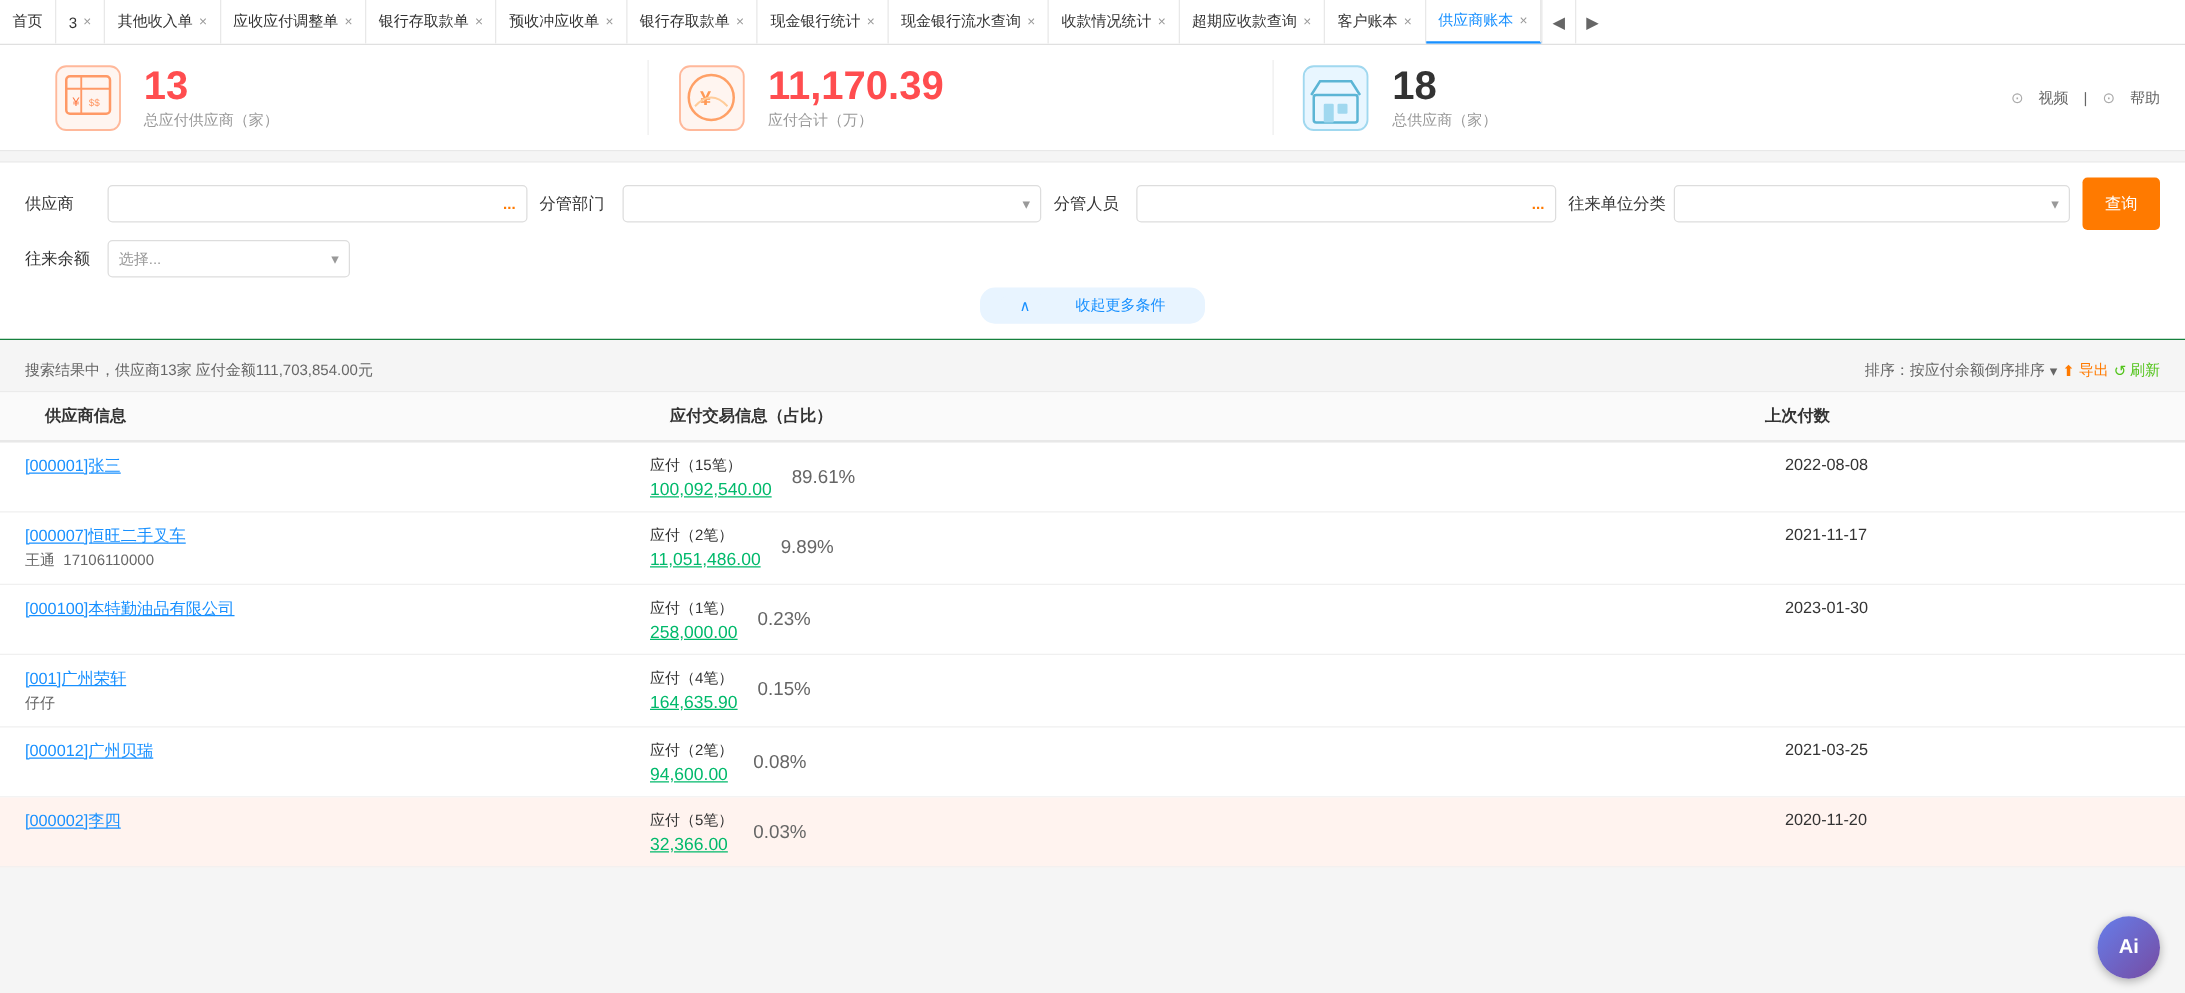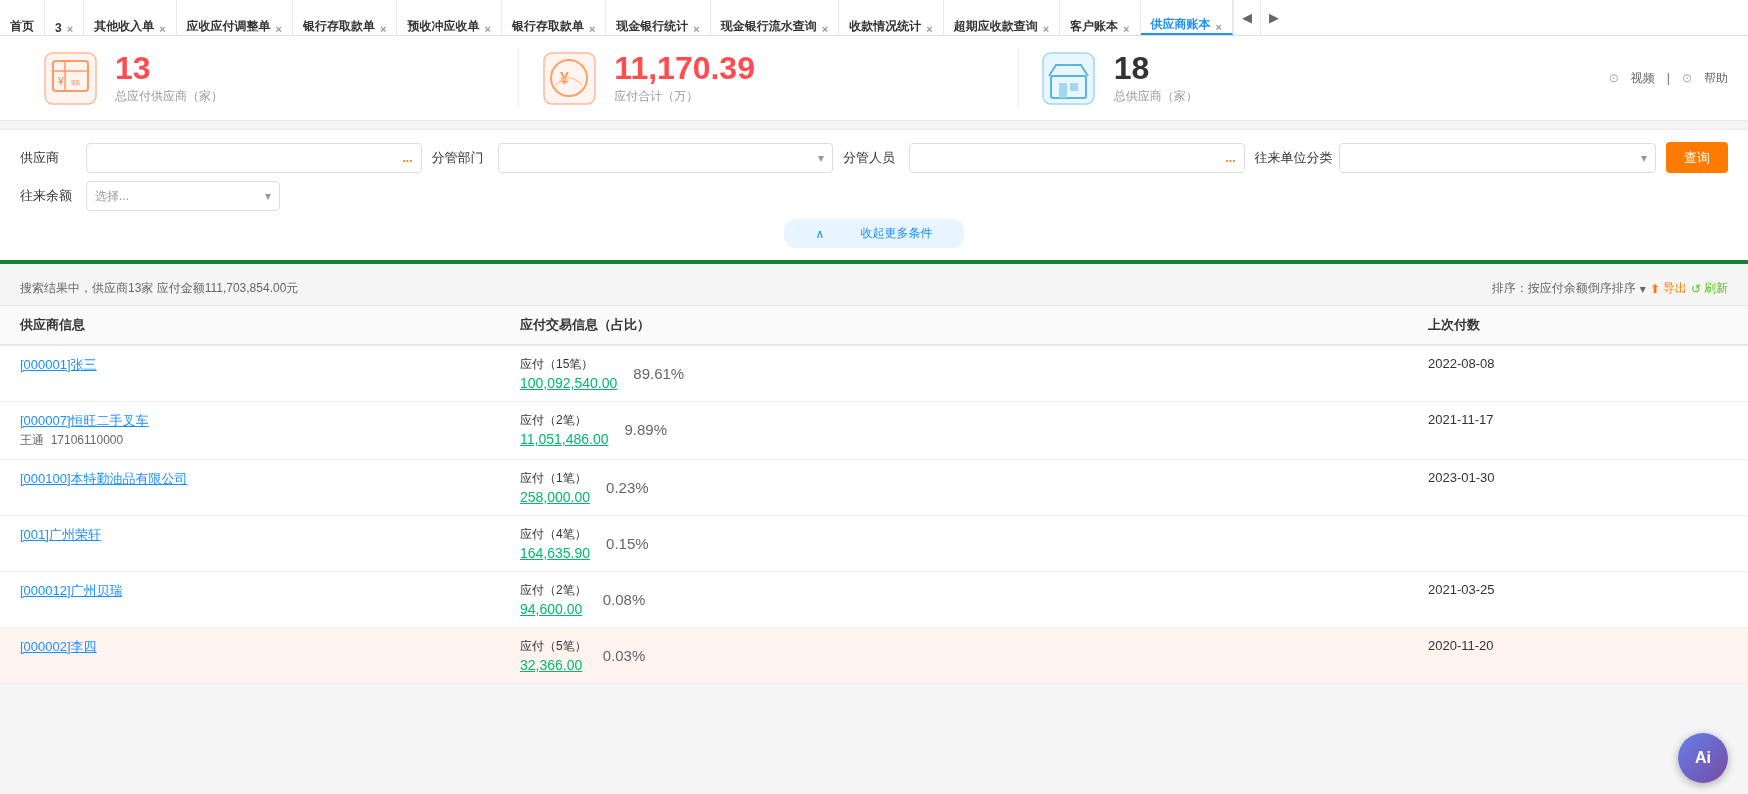--- a/index.html
+++ b/index.html
@@ -1,59 +1,59 @@
 <!DOCTYPE html>
 <html><head>
   <meta charset="utf-8">
   <style>
     * { margin: 0; padding: 0; box-sizing: border-box; }
     body { font-family: 'Microsoft YaHei', Arial, sans-serif; font-size: 13px; background: #f5f5f5; color: #333; width: 1748px; min-height: 794px; overflow-x: hidden; }
 
     
     .top-nav { display: flex; align-items: center; background: #fff; border-bottom: 1px solid #e0e0e0; height: 36px; overflow: hidden; }
-    .top-nav .nav-item { display: flex; align-items: flex-end; padding: 0 10px; height: 100%; border-right: 1px solid #e8e8e8; font-size: 12px; color: #333; white-space: nowrap; cursor: pointer; position: relative; font-weight: bold; }
+    .top-nav .nav-item { display: flex; align-items: center; padding: 0 10px; height: 100%; border-right: 1px solid #e8e8e8; font-size: 12px; color: #333; white-space: nowrap; cursor: pointer; position: relative; }
     .top-nav .nav-item.active { color: #1890ff; border-bottom: 2px solid #1890ff; }
     .top-nav .nav-item .close-btn { margin-left: 5px; color: #999; font-size: 11px; }
     .top-nav .nav-arrow { padding: 0 8px; cursor: pointer; color: #666; border-left: 1px solid #e8e8e8; height: 100%; display: flex; align-items: center; }
 
     
     .stats-bar { display: flex; background: #fff; border-bottom: 1px solid #e8e8e8; padding: 12px 20px; align-items: center; }
     .stat-card { display: flex; align-items: center; flex: 1; padding: 0 20px; border-right: 1px solid #eee; }
     .stat-card:last-of-type { border-right: none; }
     .stat-icon { width: 60px; height: 60px; margin-right: 15px; display: flex; align-items: center; justify-content: center; }
     .stat-icon svg { width: 55px; height: 55px; }
     .stat-content .stat-number { font-size: 32px; font-weight: bold; color: #ff4d4f; line-height: 1; }
     .stat-content .stat-label { font-size: 12px; color: #999; margin-top: 4px; }
     .stat-content .stat-number.black { color: #333; }
     .top-right-links { margin-left: auto; display: flex; gap: 12px; font-size: 12px; color: #666; align-items: center; }
     .top-right-links span { cursor: pointer; }
 
     
-    .filter-area { background: #fff; margin: 8px 0; padding: 12px 20px; border-top: 1px solid #e8e8e8; border-bottom: 4px solid #15803d; }
+    .filter-area { background: #fff; margin: 8px 0; padding: 12px 20px; border-top: 1px solid #e8e8e8; border-bottom: 1px solid #15803d; }
     .filter-row { display: flex; align-items: center; gap: 10px; margin-bottom: 8px; flex-wrap: nowrap; }
     .filter-item { display: flex; align-items: center; gap: 6px; flex: 1; min-width: 180px; }
     .filter-item label { font-size: 13px; color: #333; white-space: nowrap; min-width: 60px; }
     .filter-input { flex: 1; height: 30px; border: 1px solid #ddd; border-radius: 4px; padding: 0 8px; font-size: 12px; color: #333; background: #fff; display: flex; align-items: center; justify-content: space-between; cursor: pointer; }
     .filter-input input { border: none; outline: none; background: transparent; font-size: 12px; width: 100%; }
     .filter-input .dots { color: #ff7a00; font-weight: bold; }
     .filter-input .chevron { color: #999; }
-    .query-btn { background: #ff7a00; color: #fff; border: none; border-radius: 4px; padding: 6px 18px; font-size: 13px; cursor: pointer; height: 31px; white-space: nowrap; }
+    .query-btn { background: #ff7a00; color: #fff; border: none; border-radius: 4px; padding: 6px 18px; font-size: 13px; cursor: pointer; height: 42px; white-space: nowrap; }
     .collapse-btn { text-align: center; margin-top: 4px; }
     .collapse-btn span { color: #1890ff; font-size: 12px; cursor: pointer; background: #e8f4ff; padding: 3px 16px; border-radius: 12px; display: inline-flex; align-items: center; gap: 4px; }
 
     
     .result-bar { display: flex; align-items: center; justify-content: space-between; padding: 8px 20px; background: #f5f5f5; border-bottom: 1px solid #e8e8e8; }
     .result-info { font-size: 12px; color: #666; }
     .result-actions { display: flex; align-items: center; gap: 4px; font-size: 12px; color: #666; }
     .result-actions .sort-select { display: flex; align-items: center; gap: 4px; cursor: pointer; }
     .result-actions .action-btn { display: flex; align-items: center; gap: 3px; cursor: pointer; color: #ff7a00; }
 
     
     .table-container { background: #fff; margin: 0; }
-    .table-header { display: grid; grid-template-columns: 500px 1fr 300px; padding: 10px 20px; border-bottom: 2px solid #e8e8e8; background: #fafafa; font-weight: 600; font-size: 13px; color: #333; }
+    .table-header { display: grid; grid-template-columns: 500px 1fr 300px; padding: 10px 36px; border-bottom: 2px solid #e8e8e8; background: #fafafa; font-weight: 600; font-size: 13px; color: #333; }
     .table-row { display: grid; grid-template-columns: 500px 1fr 300px; padding: 10px 20px; border-bottom: 1px solid #f0f0f0; align-items: start; }
     .table-row.highlighted { background: #fff3ef; }
     .supplier-name { color: #1890ff; text-decoration: underline; cursor: pointer; font-size: 13px; }
     .supplier-sub { font-size: 12px; color: #666; margin-top: 2px; }
     .trans-label { font-size: 12px; color: #333; }
     .trans-amount { color: #00b96b; font-size: 14px; font-weight: 500; margin-top: 2px; cursor: pointer; text-decoration: underline; }
     .trans-pct { font-size: 15px; color: #666; margin-left: 16px; }
     .trans-cell { display: flex; align-items: center; flex-wrap: wrap; gap: 0; }
     .trans-cell-inner { display: flex; flex-direction: column; }
     .last-date { font-size: 13px; color: #333; }
@@ -301,20 +301,21 @@
       <span class="trans-pct">0.23%</span>
     </div>
     <div>
       <span class="last-date">2023-01-30</span>
     </div>
   </div>
 
   <div class="table-row">
     <div>
       <div class="supplier-name">[001]广州荣轩</div>
+      <div class="supplier-sub">仔仔</div>
     </div>
     <div class="trans-cell">
       <div class="trans-cell-inner">
         <span class="trans-label">应付（4笔）</span>
         <span class="trans-amount">164,635.90</span>
       </div>
       <span class="trans-pct">0.15%</span>
     </div>
     <div>
       <span class="last-date"></span>

